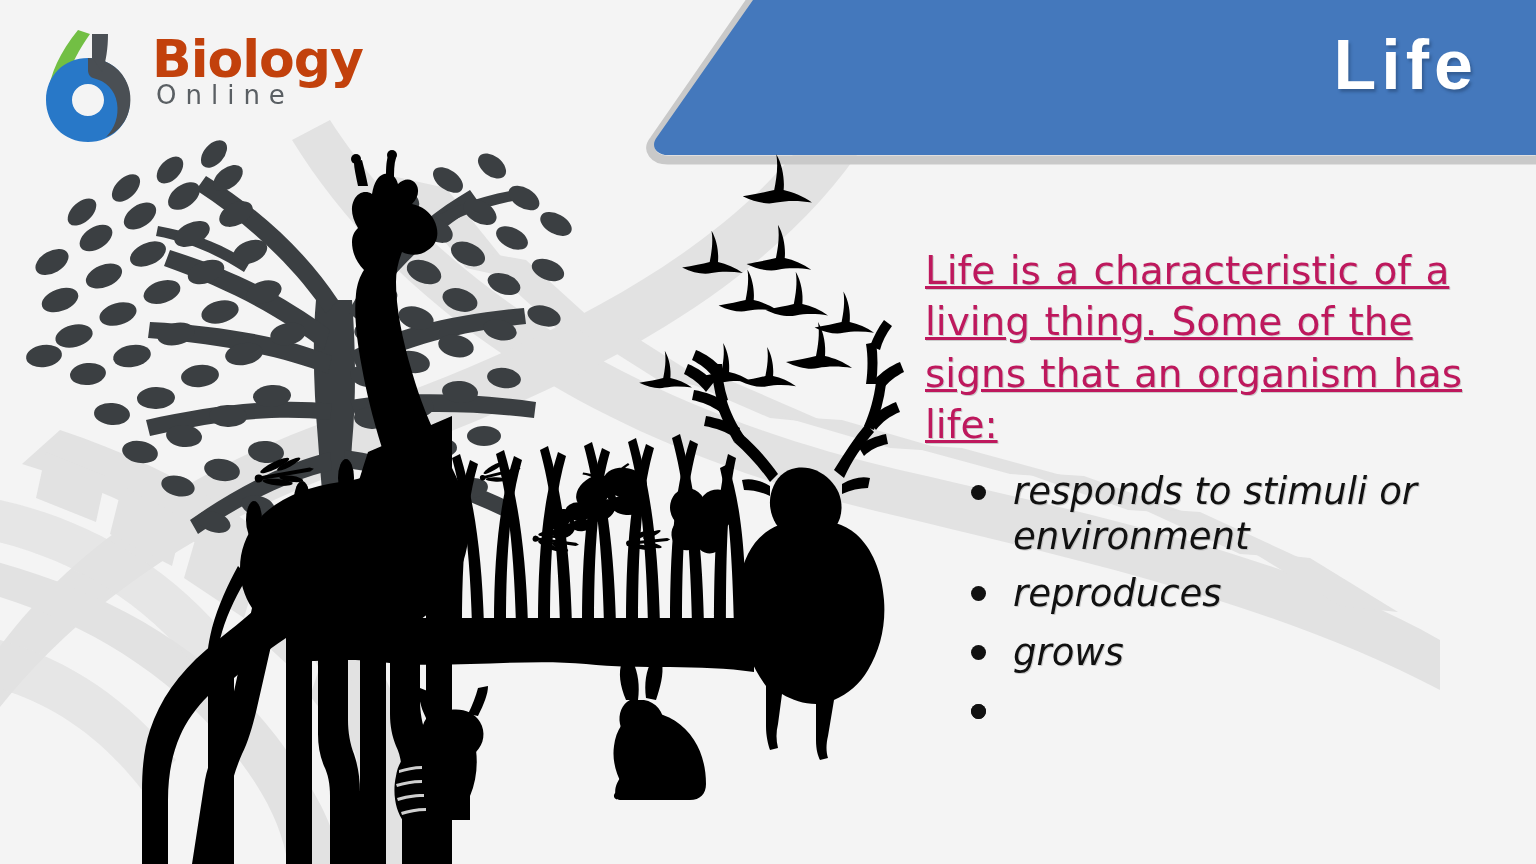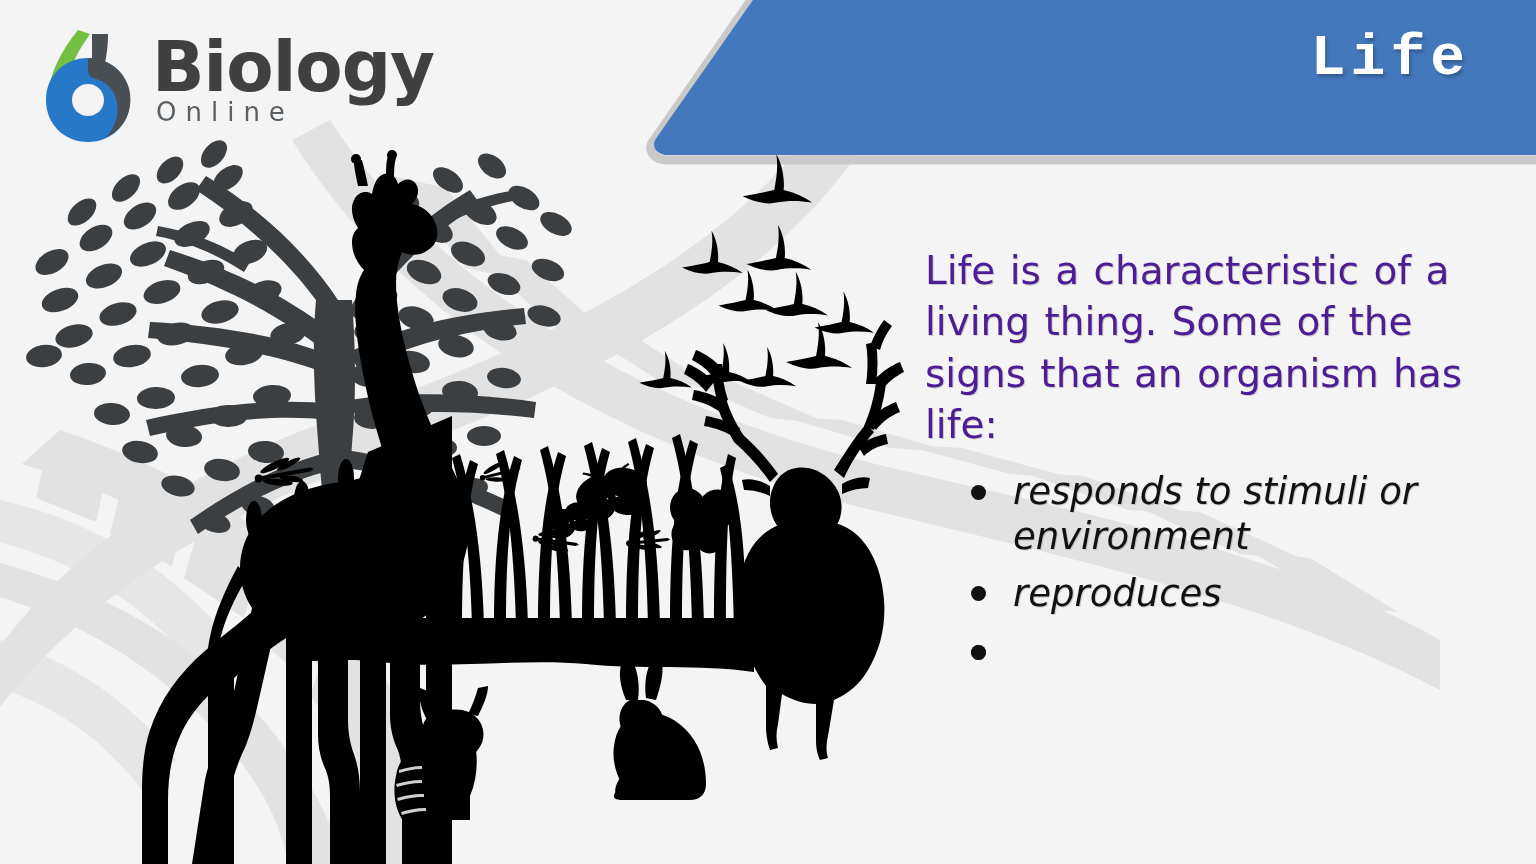--- a/index.html
+++ b/index.html
@@ -34,64 +34,65 @@
     width:440px; height:130px;
   }
   .logo-mark { position:absolute; left:0; top:0; width:110px; height:118px; }
   .logo-words {
     position:absolute; left:118px; top:6px;
     width:330px;
   }
   .logo-title {
     font-family:"DejaVu Sans", sans-serif;
     font-weight:bold;
-    font-size:69px;
+    font-size:52px;
     line-height:0.97;
-    color:#404040;
+    color:#c2410c;
     letter-spacing:-1px;
   }
   .logo-sub {
     font-family:"DejaVu Sans", sans-serif;
     font-size:26px;
     color:#5a5f63;
     letter-spacing:9px;
     margin-top:-4px;
     margin-left:4px;
   }
 
   
   .banner-title {
     position:absolute;
-    right:66px; top:30px;
-    font-family:Liberation Mono, monospace;
+    right:58px; top:30px;
+    font-family:Liberation Sans, sans-serif;
     font-weight:bold;
-    font-size:58px;
+    font-size:70px;
     letter-spacing:5px;
     color:#ffffff;
     text-shadow:2px 3px 3px rgba(30,60,100,0.45);
     z-index:3;
     line-height:1;
   }
 
   
   #text-layer { pointer-events:none; }
   .text-col {
     position:absolute;
     left:925px; top:245px;
     width:560px;
     pointer-events:auto;
   }
   .lede {
     font-family:"DejaVu Sans", sans-serif;
     font-size:39px;
     line-height:1.32;
-    color:#4c1d95;
+    color:#be185d;
     letter-spacing:0px;
     word-spacing:2px;
     text-shadow:1px 1px 0 rgba(170,170,170,0.55);
+    text-decoration:underline;
   }
   .bullets {
     list-style:none;
     margin-top:18px;
     margin-left:46px;
   }
   .bullets li {
     position:relative;
     font-family:"DejaVu Sans", sans-serif;
     font-size:37px;
@@ -728,20 +729,24 @@
         <li class="wrap">
           <span class="dot"></span>
           <span>responds to stimuli or environment</span>
         </li>
         <li>
           <span class="dot"></span>
           <span>reproduces</span>
         </li>
         <li>
           <span class="dot"></span>
+          <span>grows</span>
+        </li>
+        <li>
+          <span class="dot"></span>
         </li>
         <li>
           <span class="dot"></span>
         </li>
       </ul>
     </div>
   </div>
 
 </div>
 

